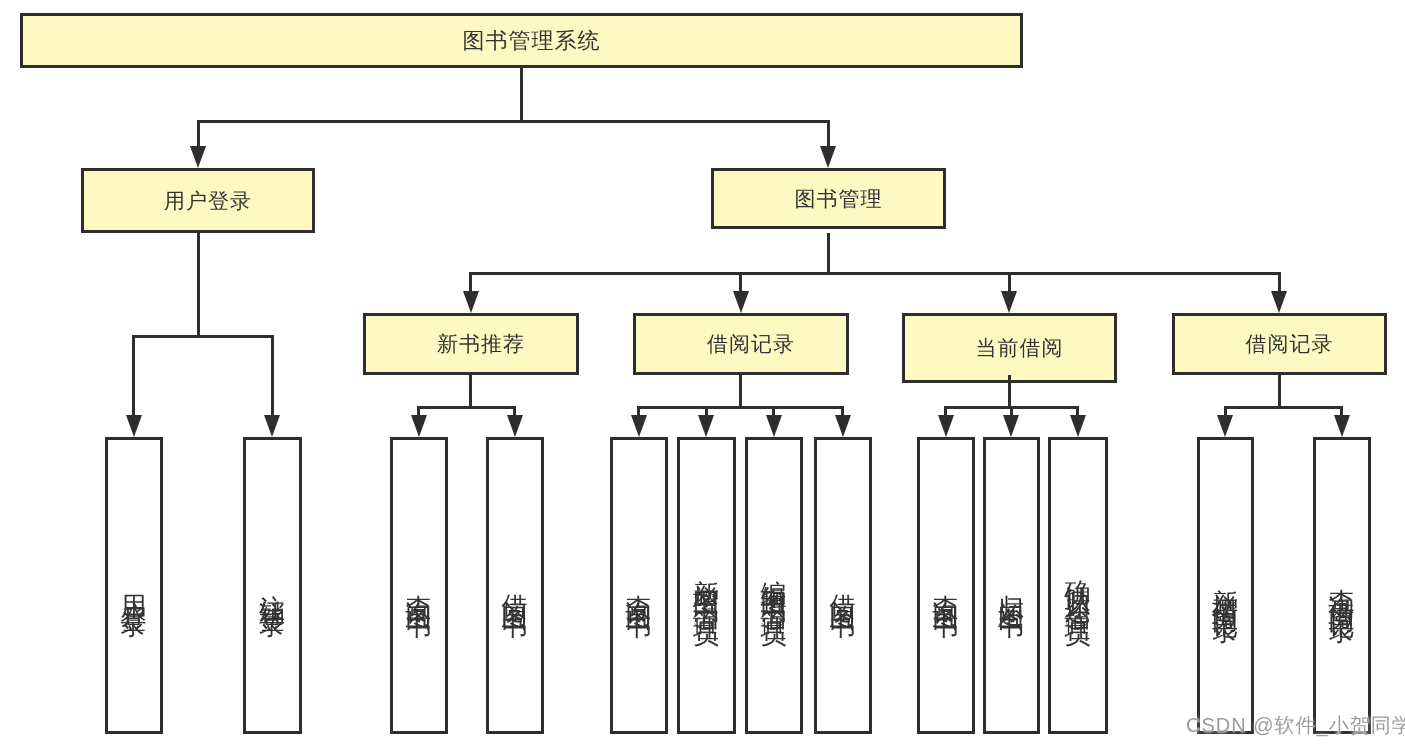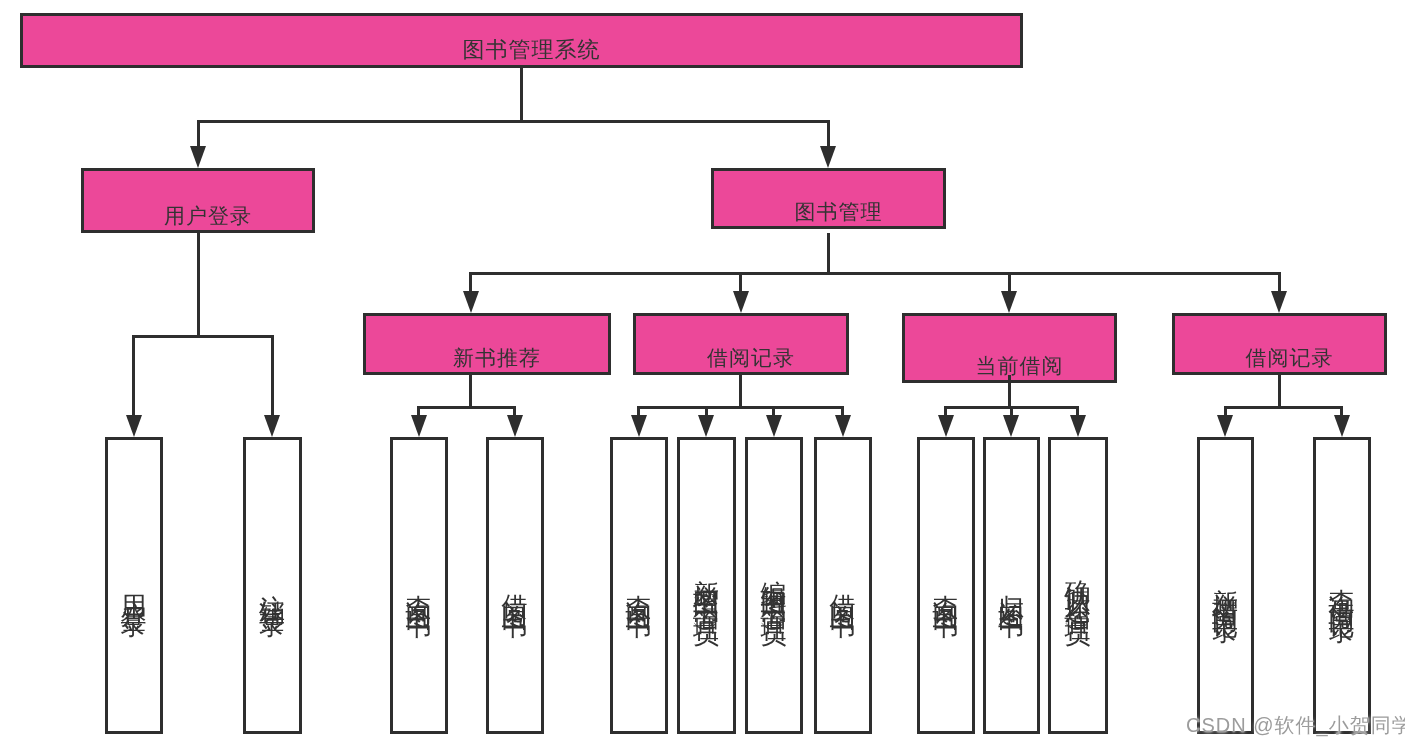--- a/index.html
+++ b/index.html
@@ -1,22 +1,22 @@
 <!DOCTYPE html>
 <html><head>
 <meta charset="utf-8">
 <style>
   html,body{margin:0;padding:0;background:#ffffff;}
   #canvas{
     position:relative;width:1405px;height:747px;background:#ffffff;overflow:hidden;
     font-family:"Liberation Sans","DejaVu Sans",sans-serif;color:#333333;
   }
   .hbox{
-    position:absolute;box-sizing:border-box;background:#ec4899;
-    border:3px solid #2e2e2e;display:flex;align-items:flex-end;justify-content:center;
+    position:absolute;box-sizing:border-box;background:#fef9c3;
+    border:3px solid #2e2e2e;display:flex;align-items:center;justify-content:center;
     font-size:21px;font-weight:500;letter-spacing:1px;color:#333333;padding-left:20px;
   }
   .hbox.root span{font-size:22px;}
   .vbox{
     position:absolute;box-sizing:border-box;background:#ffffff;top:437px;height:297px;
     border:3px solid #2e2e2e;display:flex;align-items:center;justify-content:center;
   }
   .vbox span{
     writing-mode:vertical-rl;text-orientation:mixed;
     font-size:26px;font-weight:500;line-height:1;letter-spacing:6px;color:#333333;
@@ -42,21 +42,21 @@
     <span>图书管理系统</span>
   </div>
 
   <div class="hbox" style="left:81px;top:168px;width:234px;height:65px">
     <span>用户登录</span>
   </div>
   <div class="hbox" style="left:711px;top:168px;width:235px;height:61px">
     <span>图书管理</span>
   </div>
 
-  <div class="hbox" style="left:363px;top:313px;width:248px;height:62px">
+  <div class="hbox" style="left:363px;top:313px;width:216px;height:62px">
     <span>新书推荐</span>
   </div>
   <div class="hbox" style="left:633px;top:313px;width:216px;height:62px">
     <span>借阅记录</span>
   </div>
   <div class="hbox" style="left:902px;top:313px;width:215px;height:70px">
     <span>当前借阅</span>
   </div>
   <div class="hbox" style="left:1172px;top:313px;width:215px;height:62px">
     <span>借阅记录</span>

